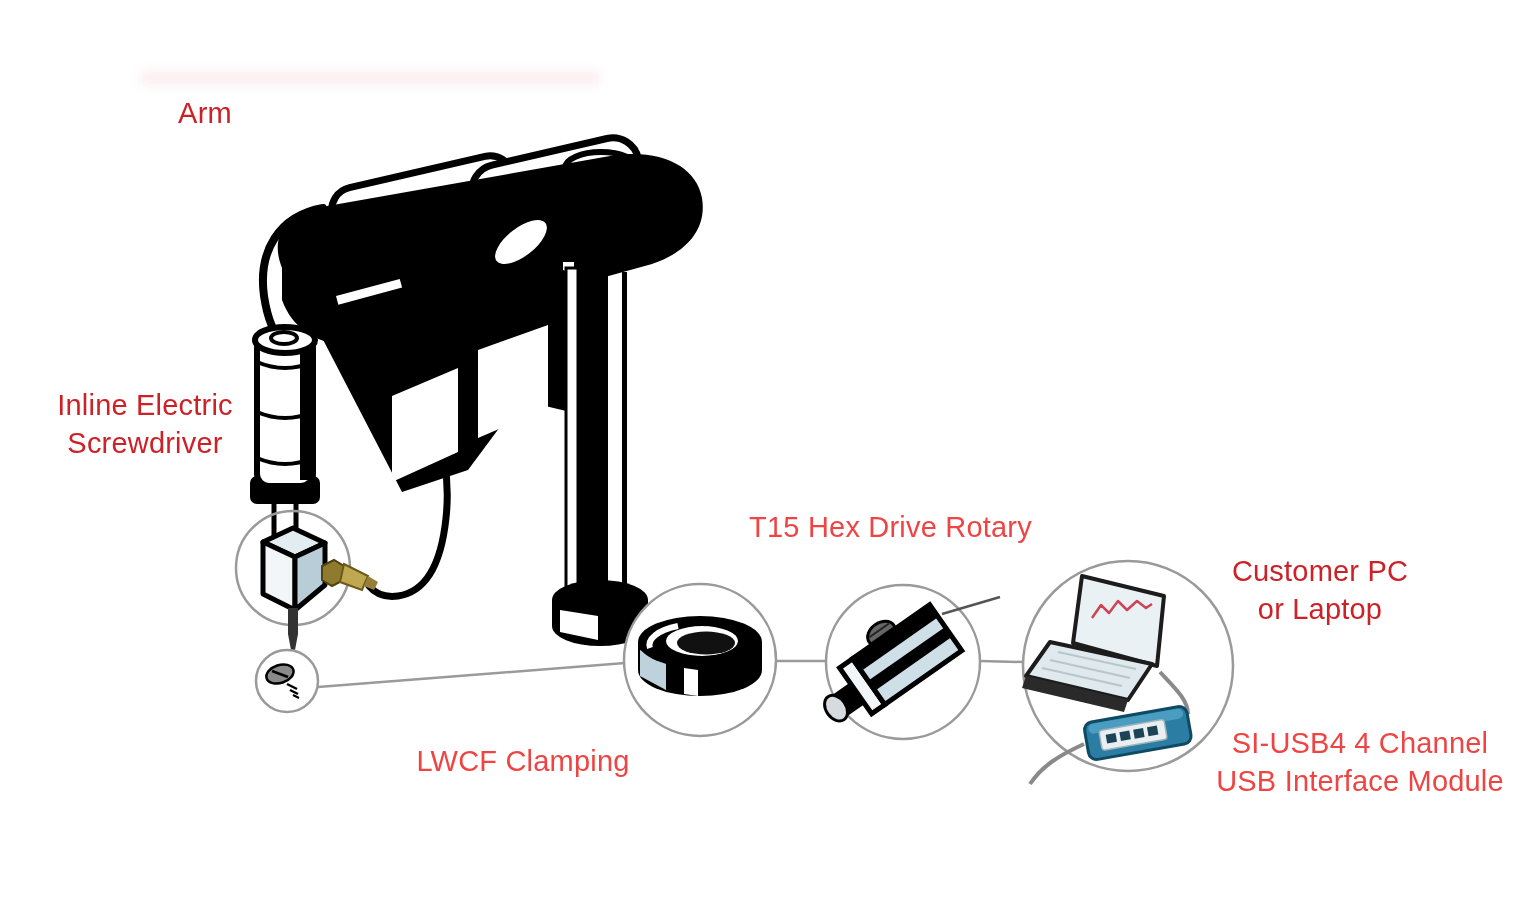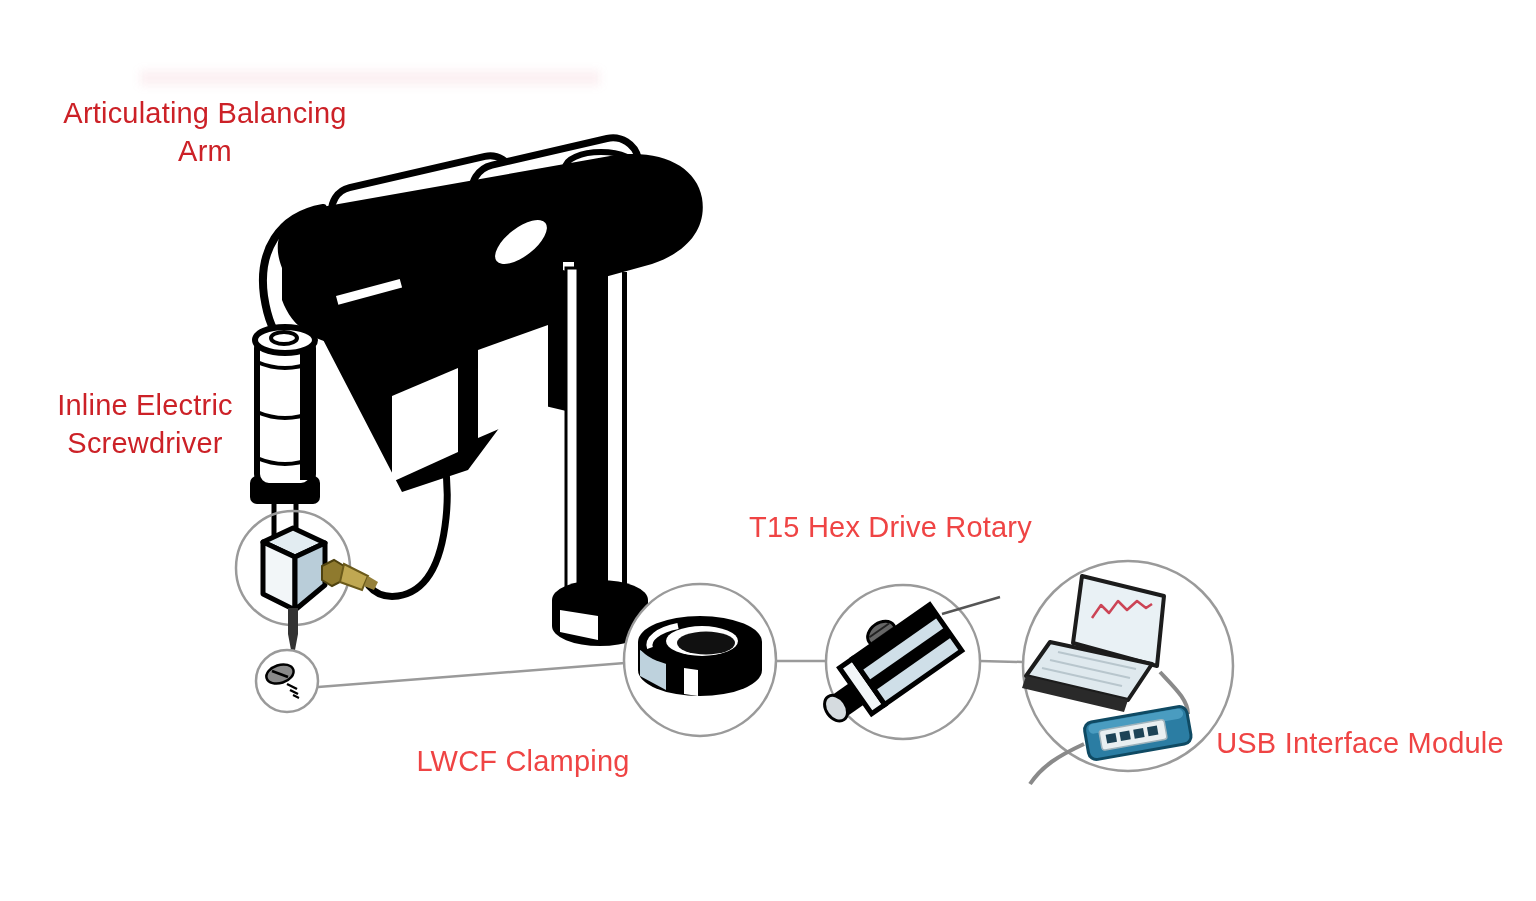--- a/index.html
+++ b/index.html
@@ -179,35 +179,39 @@
         <rect x="1100" y="724" width="66" height="20" rx="3" fill="#e9eff1" stroke="#9fb3bc" stroke-width="1.5"></rect>
         <rect x="1106" y="729" width="10" height="9" fill="#1d4356"></rect>
         <rect x="1120" y="729" width="10" height="9" fill="#1d4356"></rect>
         <rect x="1134" y="729" width="10" height="9" fill="#1d4356"></rect>
         <rect x="1148" y="729" width="10" height="9" fill="#1d4356"></rect>
       </g>
     </g>
   </svg>
 
   <div class="label red" style="left:20px;top:94px;width:370px;">
-    <span>Articulating Balancing</span>
     <span>Arm</span>
   </div>
 
   <div class="label red" style="left:15px;top:386px;width:260px;">
     <span>Inline Electric</span>
     <span>Screwdriver</span>
   </div>
 
   <div class="label black" style="left:718px;top:508px;width:345px;">
     <span>T15 Hex Drive Rotary</span>
   </div>
 
+  <div class="label red" style="left:1200px;top:552px;width:240px;">
+    <span>Customer PC</span>
+    <span>or Laptop</span>
+  </div>
 
   <div class="label black" style="left:388px;top:742px;width:270px;">
     <span>LWCF Clamping</span>
   </div>
 
   <div class="label black" style="left:1185px;top:724px;width:350px;">
+    <span>SI-USB4 4 Channel</span>
     <span>USB Interface Module</span>
   </div>
 
 </div>
 
 </body></html>

